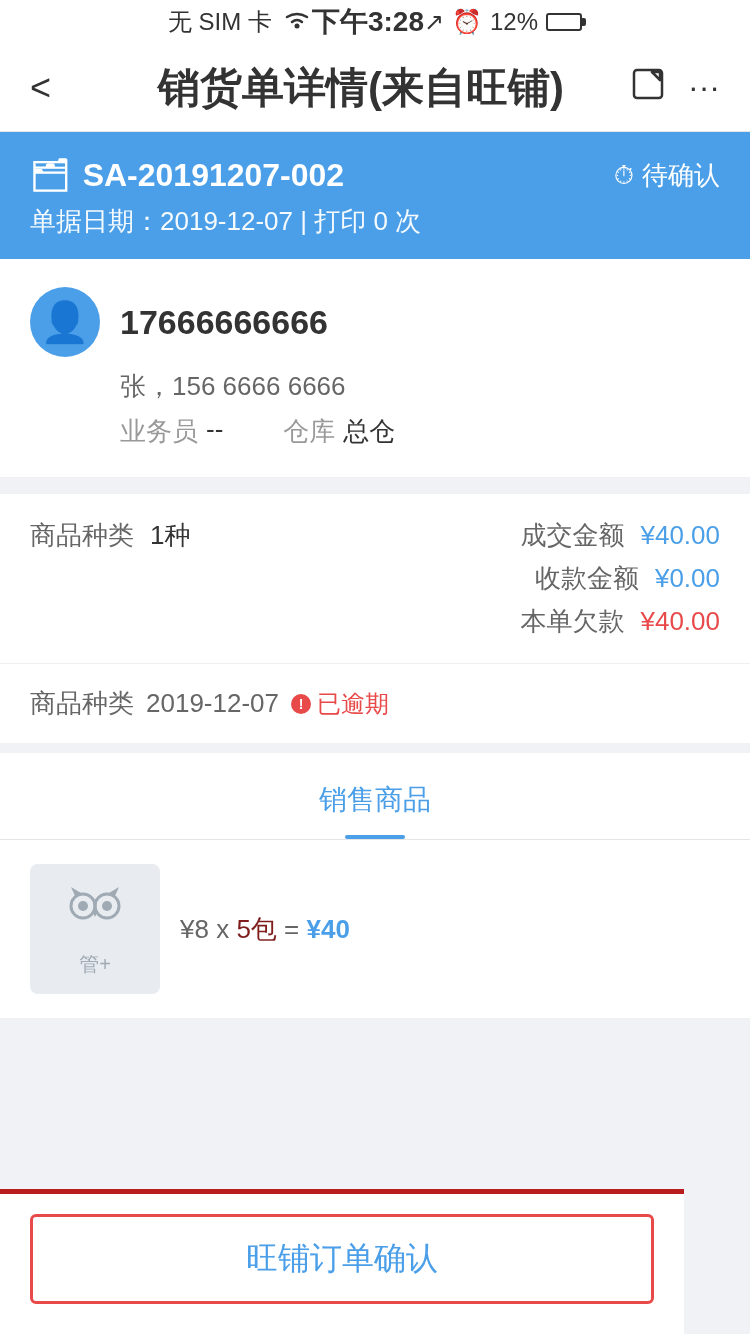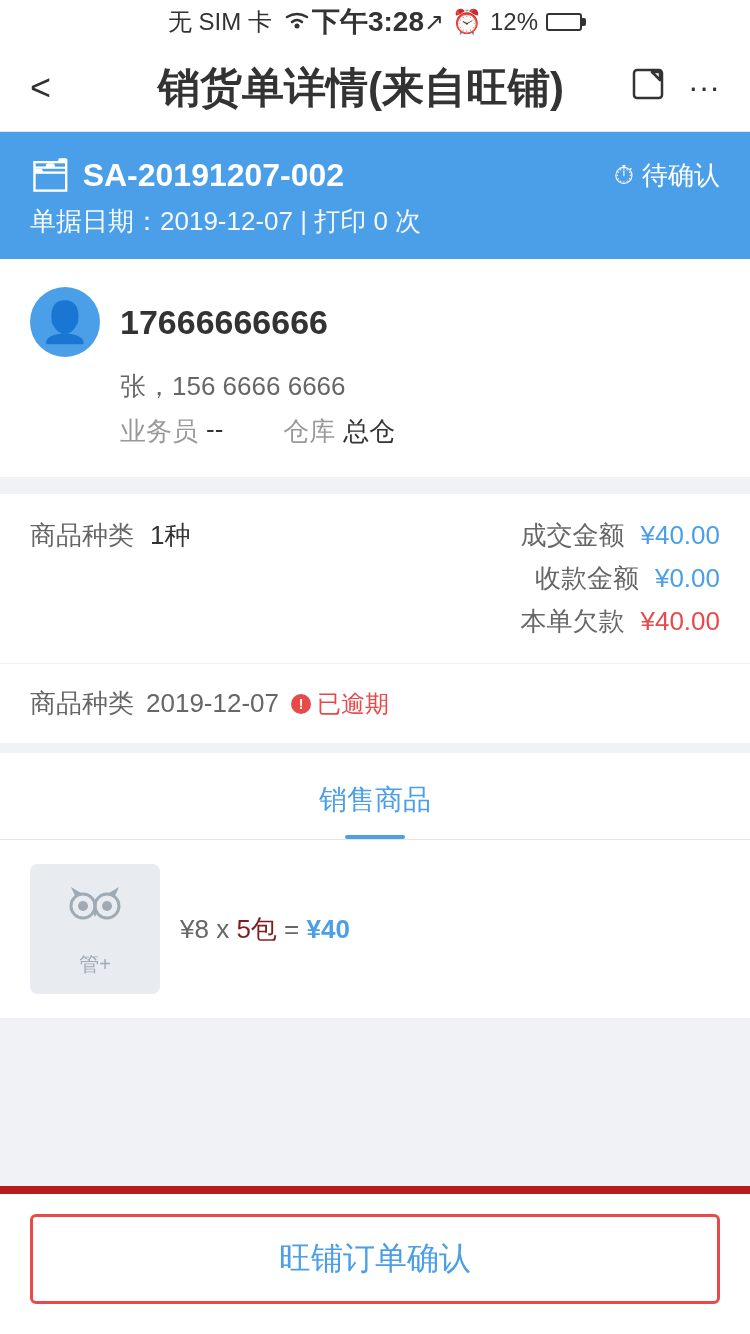--- a/index.html
+++ b/index.html
@@ -318,24 +318,24 @@
     .bottom-area {
       background: #f0f2f5;
       height: 200px;
     }
 
     
     .confirm-btn-wrapper {
       position: fixed;
       bottom: 0;
       left: 0;
-      width: 750px;
+      width: 684px;
       background: #fff;
       padding: 20px 30px 30px;
-      border-top: 8px solid #b91c1c;
+      border-top: 5px solid #b91c1c;
     }
     .confirm-btn {
       width: 100%;
       height: 90px;
       border: 3px solid #e84a4a;
       border-radius: 6px;
       background: #fff;
       color: #4a9fe8;
       font-size: 32px;
       font-weight: 500;

